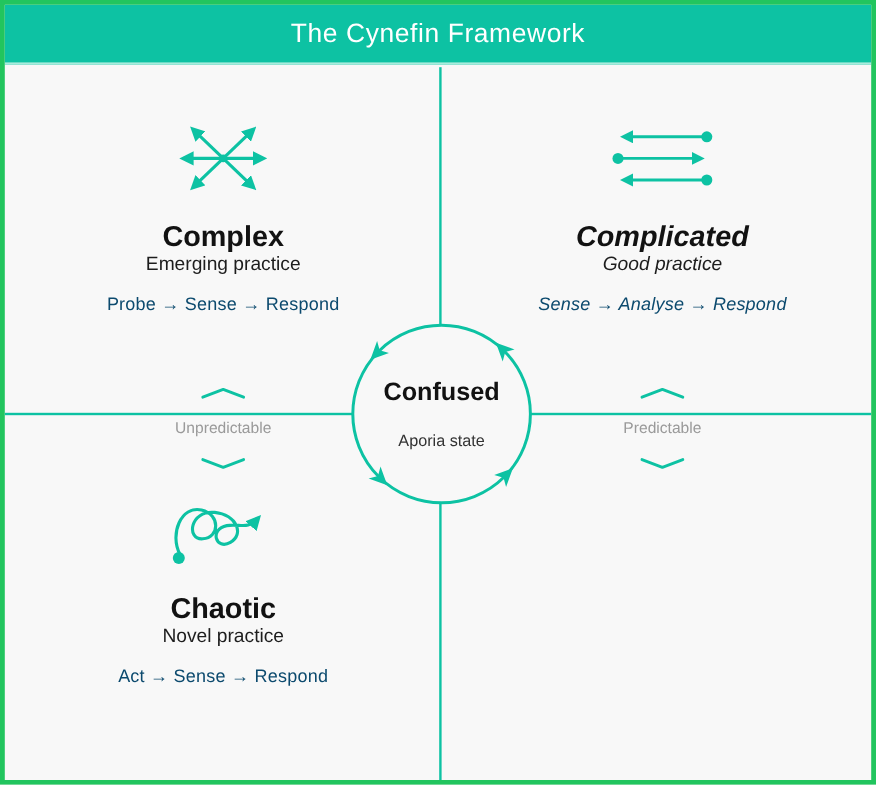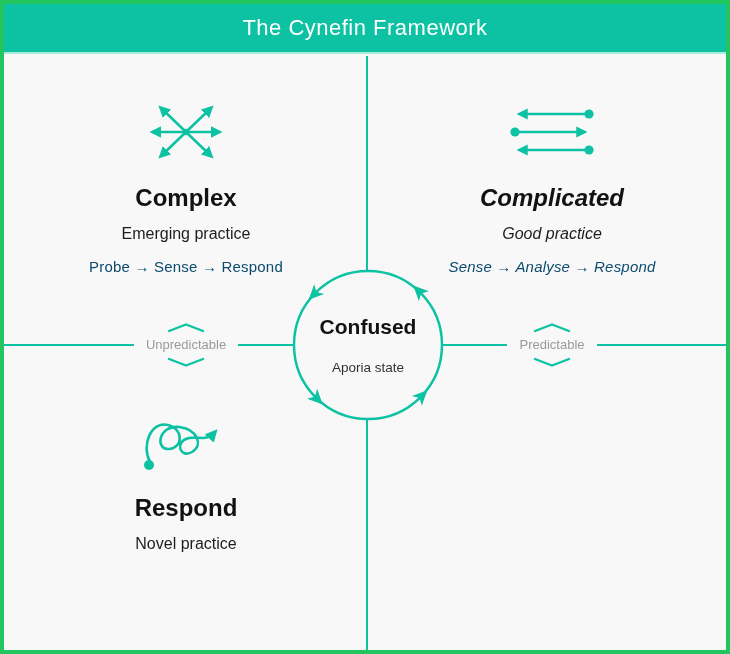--- a/index.html
+++ b/index.html
@@ -57,21 +57,20 @@
   .q-br { left: 366px; top: 410px; }
   .icon-wrap-top { height: 72px; display: flex; align-items: center; justify-content: center; }
   .icon-wrap-bottom { height: 64px; display: flex; align-items: center; justify-content: center; }
   .q-title {
     margin-top: 16px;
     font-size: 24px;
     font-weight: 700;
     color: #121212;
   }
   .q-practice {
-    margin-top: 13px;
     font-size: 16px;
     font-weight: 500;
     color: #1d1d1d;
   }
   .q-steps {
     margin-top: 15px;
     font-size: 15px;
     color: #0c4a6e;
     letter-spacing: 0.2px;
   }
@@ -102,20 +101,21 @@
     color: #333333;
   }
   .axis-label {
     position: absolute;
     width: 364px;
     top: 316px;
     display: flex;
     flex-direction: column;
     align-items: center;
     z-index: 2;
+    gap: 12px;
   }
   .axis-label-left  { left: 0; }
   .axis-label-right { left: 366px; }
   .axis-label-text {
     font-size: 13px;
     color: #9a9a9a;
     background: #f8f8f8;
     padding: 2px 12px;
     line-height: 16px;
   }
@@ -188,22 +188,23 @@
         <path d="M 11 47
                  C 2 30, 12 6, 29 10
                  C 45 14, 44 33, 30 34
                  C 16 35, 19 10, 40 12
                  C 58 14, 65 30, 53 37
                  C 41 44, 35 26, 50 23
                  C 61 21, 67 27, 76 17" fill="none" stroke="#0dc2a3" stroke-width="2.6" stroke-linecap="round" marker-end="url(#arrC)"></path>
         <circle cx="10" cy="50" r="5" fill="#0dc2a3"></circle>
       </svg>
     </div>
-    <div class="q-title">Respond</div>
+    <div class="q-title">Chaotic</div>
     <div class="q-practice">Novel practice</div>
+    <div class="q-steps">Act → Sense → Respond</div>
   </div>
 
 
   <div class="axis-label axis-label-left">
     <svg class="chev" width="40" height="11" viewBox="0 0 40 11">
       <polyline points="3,9 20,2.5 37,9" fill="none" stroke="#0dc2a3" stroke-width="2.4" stroke-linecap="round" stroke-linejoin="round"></polyline>
     </svg>
     <span class="axis-label-text">Unpredictable</span>
     <svg class="chev" width="40" height="11" viewBox="0 0 40 11">
       <polyline points="3,2 20,8.5 37,2" fill="none" stroke="#0dc2a3" stroke-width="2.4" stroke-linecap="round" stroke-linejoin="round"></polyline>

